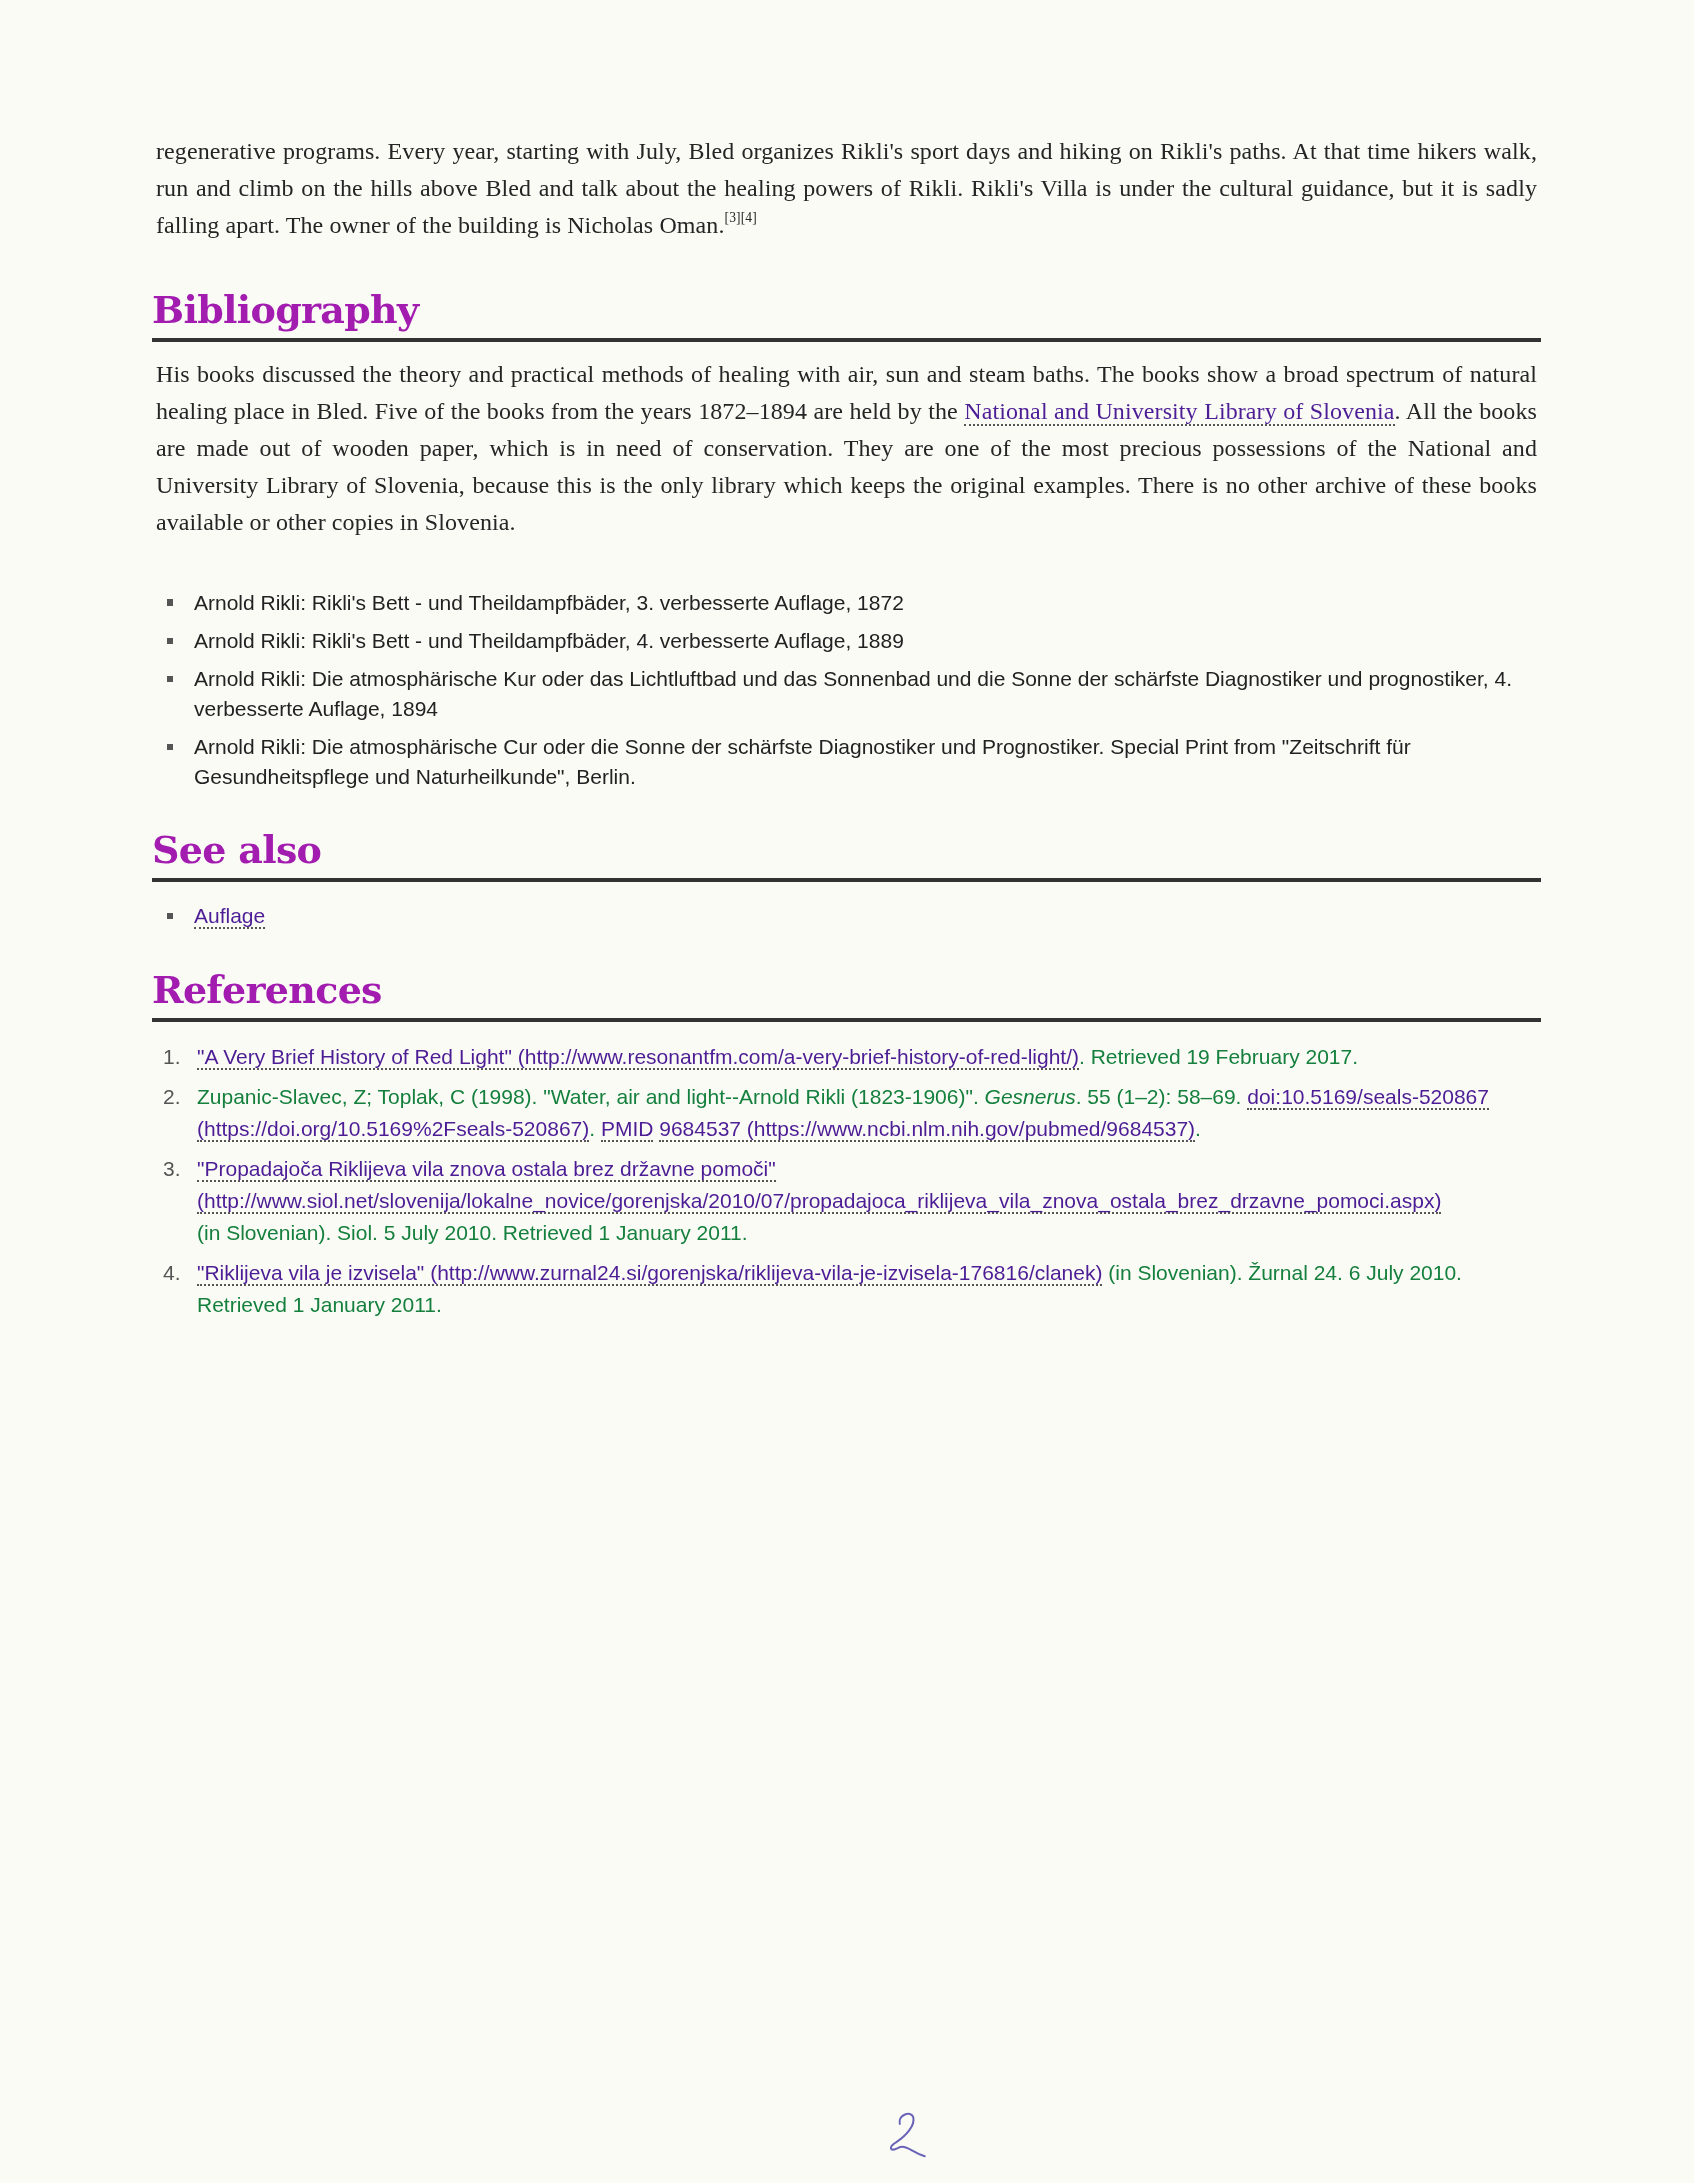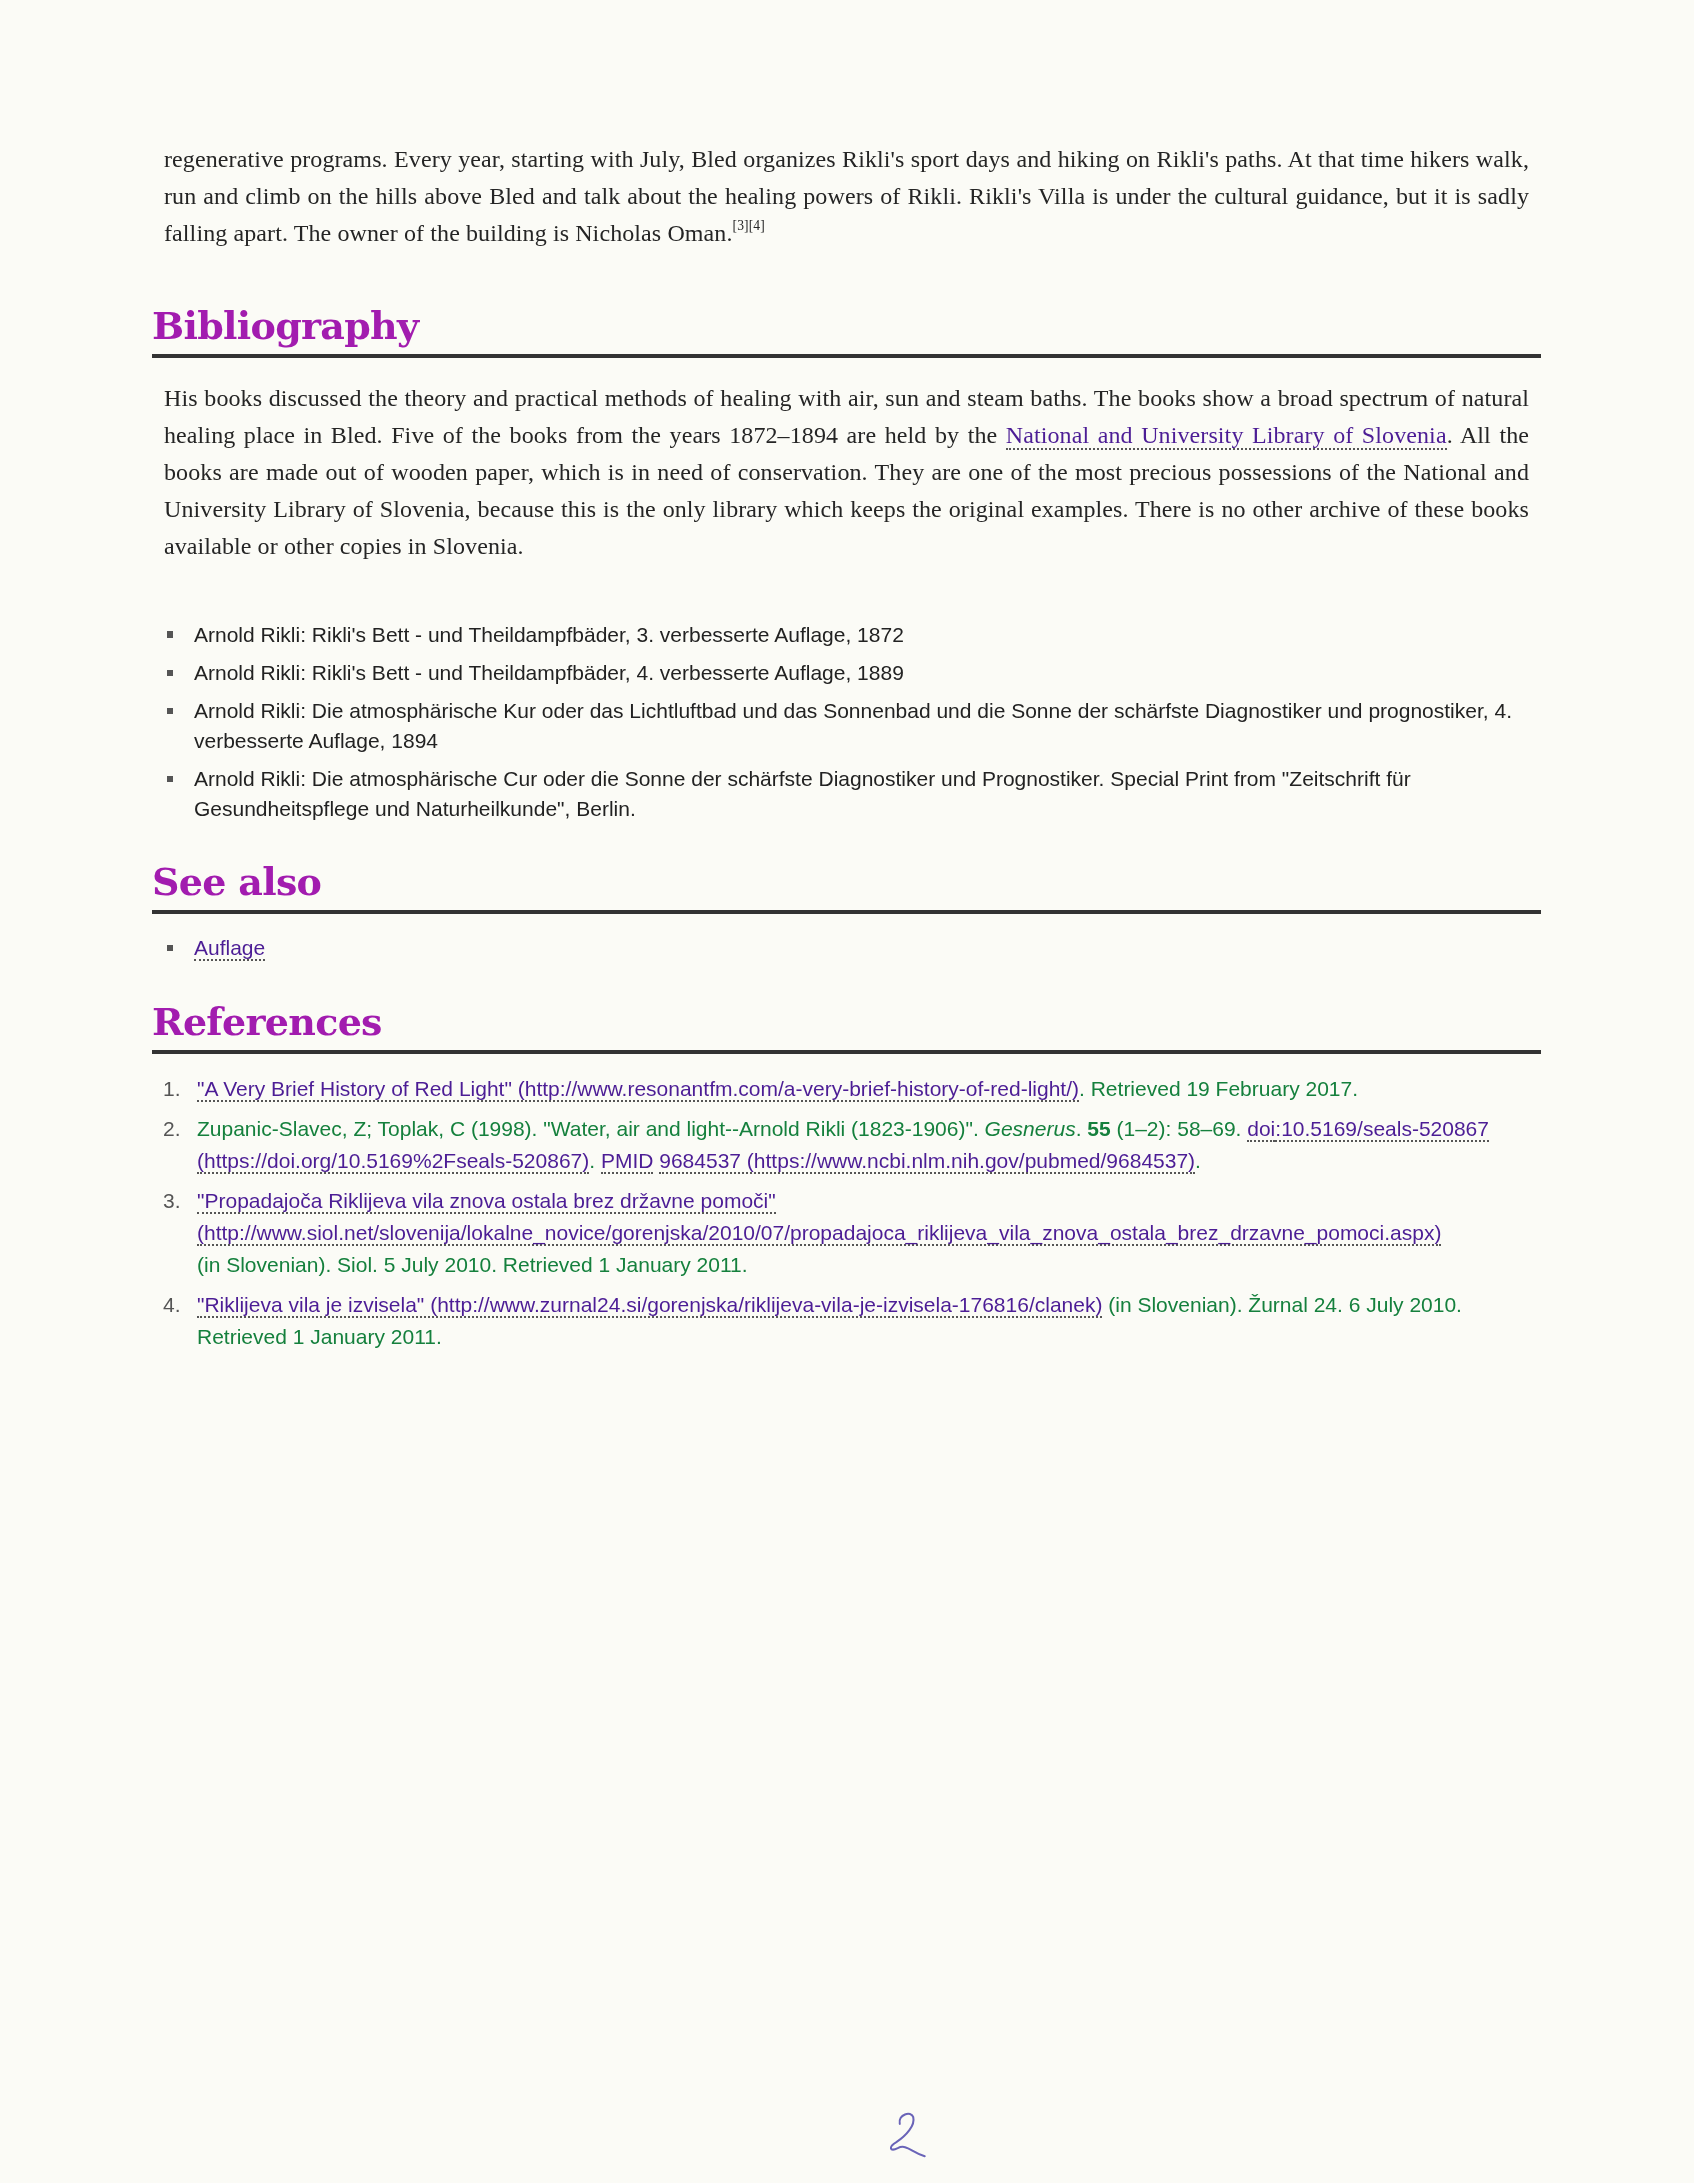--- a/index.html
+++ b/index.html
@@ -14,21 +14,21 @@
     .page {
       position: absolute;
       left: 152px;
       top: 129px;
       width: 1389px;
     }
     p.body {
       font-family: "Liberation Serif", "DejaVu Serif", serif;
       font-size: 24px;
       line-height: 37px;
-      margin: 12px;
+      margin: 4px;
       text-align: justify;
       letter-spacing: 0.1px;
       color: #252525;
     }
     sup { font-size: 13.6px; line-height: 0; vertical-align: 11px; }
     h2 {
       font-family: "DejaVu Serif", "Liberation Serif", serif;
       font-weight: bold;
       font-size: 38px;
       margin: 0;
@@ -78,21 +78,21 @@
       margin-bottom: 8.1px;
     }
     ol.refs li .num {
       position: absolute;
       left: -34px;
       top: 0;
       color: #555;
     }
     .grey { color: #15803d; margin-top: 12px; }
     .ital { font-style: italic; }
-    .bold { font-weight: bold; }
+    .bold { font-weight: normal; }
     .handwritten {
       position: absolute;
       left: 876px;
       top: 2105px;
       width: 61px;
       height: 54px;
     }
   </style>
 </head>
 <body>

